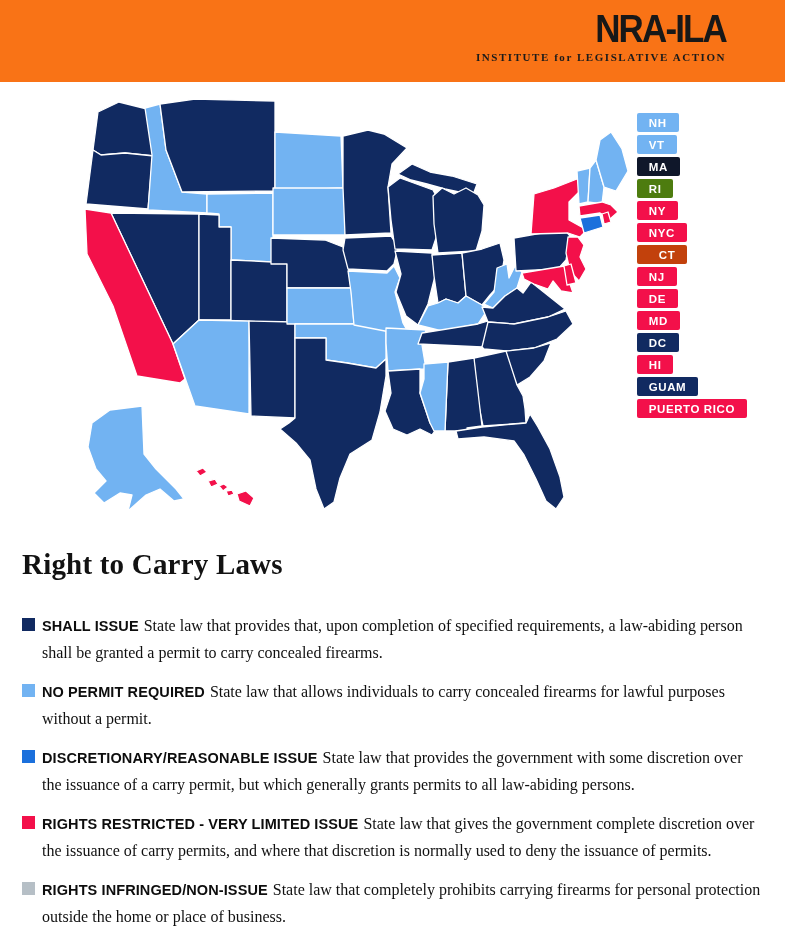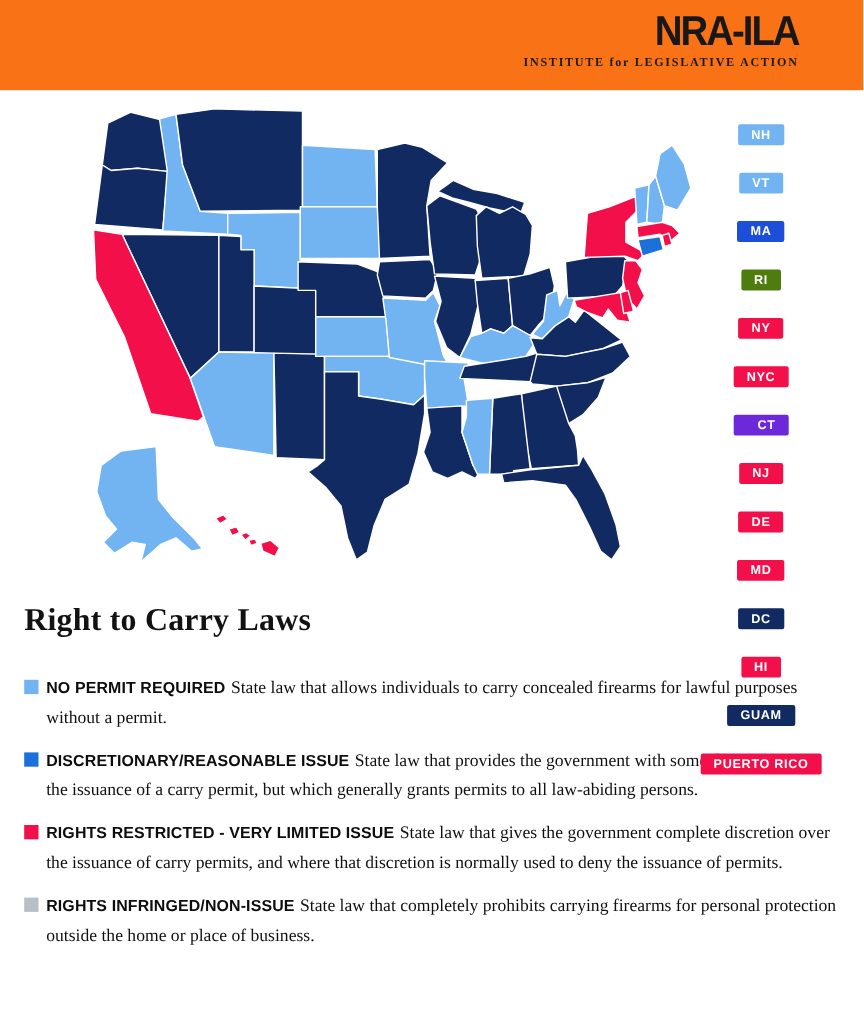--- a/index.html
+++ b/index.html
@@ -13,21 +13,21 @@
              transform-origin:right center;}
   .logo-sub{font-family:"Liberation Serif",serif;font-weight:bold;font-size:11px;
             letter-spacing:1.55px;color:#1b1b1b;margin-top:3px;}
 
   
   .map-wrap{position:relative;height:452px;}
   svg.usmap{position:absolute;left:85px;top:10px;}
   svg.usmap path{stroke:#ffffff;stroke-width:1.3;stroke-linejoin:round;cursor:pointer;}
 
   .badge-col{position:absolute;right:38px;top:31px;display:flex;flex-direction:column;
-             align-items:center;gap:25px;}
+             align-items:flex-start;gap:3px;}
   .badge{display:inline-flex;align-items:center;justify-content:center;height:19px;
          padding:0 12px;border-radius:2px;color:#fff;cursor:pointer;
          font-family:"Liberation Sans",sans-serif;font-weight:bold;font-size:11.5px;
          letter-spacing:.6px;}
 
   
   .content{padding:0 22px 18px 22px;}
   h1.page-title{font-family:"Liberation Serif",serif;font-weight:bold;font-size:29px;
                 color:#121212;margin:14px 0 32px 0;letter-spacing:.2px;}
   .legend-item{display:flex;align-items:flex-start;margin-bottom:14px;}
@@ -97,38 +97,42 @@
     <path d="M494,114 L517,110 L526,113 L533,120 L525,127 L515,121 L495,124 Z" fill="#f3104a"></path>
     <path d="M517,122 L523,120 L526,130 L519,132 Z" fill="#f3104a"></path>
     <path d="M495,126 L515,123 L518,135 L499,141 Z" fill="#1b70dc"></path>
     <path d="M7,331 L25,318 L57,314 L59,362 L71,377 L91,397 L99,407 L89,409 L75,397 L61,403 L43,419 L47,403 L35,401 L19,411 L9,401 L21,389 L11,377 L3,355 Z" fill="#72b3f2"></path>
     <path d="M111,379 l7,-3 l4,4 l-7,4 Z M123,389 l7,-2 l3,5 l-7,3 Z M134,394 l5,-2 l4,3 l-5,4 Z M141,399 l6,-1 l2,4 l-6,2 Z M152,402 l9,-3 l8,7 l-4,8 l-11,-5 Z" fill="#f3104a"></path>
   </svg>
 
   <div class="badge-col">
     <span class="badge" style="background-color: rgb(114, 179, 242);">NH</span>
     <span class="badge" style="background-color: rgb(114, 179, 242);">VT</span>
-    <span class="badge" style="background-color: #1d4ed8;">MA</span>
+    <span class="badge" style="background-color: #0f172a;">MA</span>
     <span class="badge" style="background-color: #4d7c0f;">RI</span>
     <span class="badge" style="background-color: rgb(243, 16, 74);">NY</span>
     <span class="badge" style="background-color: rgb(243, 16, 74);">NYC</span>
-    <span class="badge" style="background-color: #6d28d9; padding-left: 22px;">CT</span>
+    <span class="badge" style="background-color: #c2410c; padding-left: 22px;">CT</span>
     <span class="badge" style="background-color: rgb(243, 16, 74);">NJ</span>
     <span class="badge" style="background-color: rgb(243, 16, 74);">DE</span>
     <span class="badge" style="background-color: rgb(243, 16, 74);">MD</span>
     <span class="badge" style="background-color: rgb(17, 42, 97);">DC</span>
     <span class="badge" style="background-color: rgb(243, 16, 74);">HI</span>
     <span class="badge" style="background-color: rgb(17, 42, 97);">GUAM</span>
     <span class="badge" style="background-color: rgb(243, 16, 74);">PUERTO RICO</span>
   </div>
 </div>
 
 <div class="content">
   <h1 class="page-title">Right to Carry Laws</h1>
 
+  <div class="legend-item">
+    <span class="swatch" style="background-color: rgb(17, 42, 97);"></span>
+    <p class="legend-text"><b class="legend-label">SHALL ISSUE</b><span>State law that provides that, upon completion of specified requirements, a law-abiding person shall be granted a permit to carry concealed firearms.</span></p>
+  </div>
 
   <div class="legend-item">
     <span class="swatch" style="background-color: rgb(114, 179, 242);"></span>
     <p class="legend-text"><b class="legend-label">NO PERMIT REQUIRED</b><span>State law that allows individuals to carry concealed firearms for lawful purposes without a permit.</span></p>
   </div>
 
   <div class="legend-item">
     <span class="swatch" style="background-color: rgb(27, 112, 220);"></span>
     <p class="legend-text"><b class="legend-label">DISCRETIONARY/REASONABLE ISSUE</b><span>State law that provides the government with some discretion over the issuance of a carry permit, but which generally grants permits to all law-abiding persons.</span></p>
   </div>

